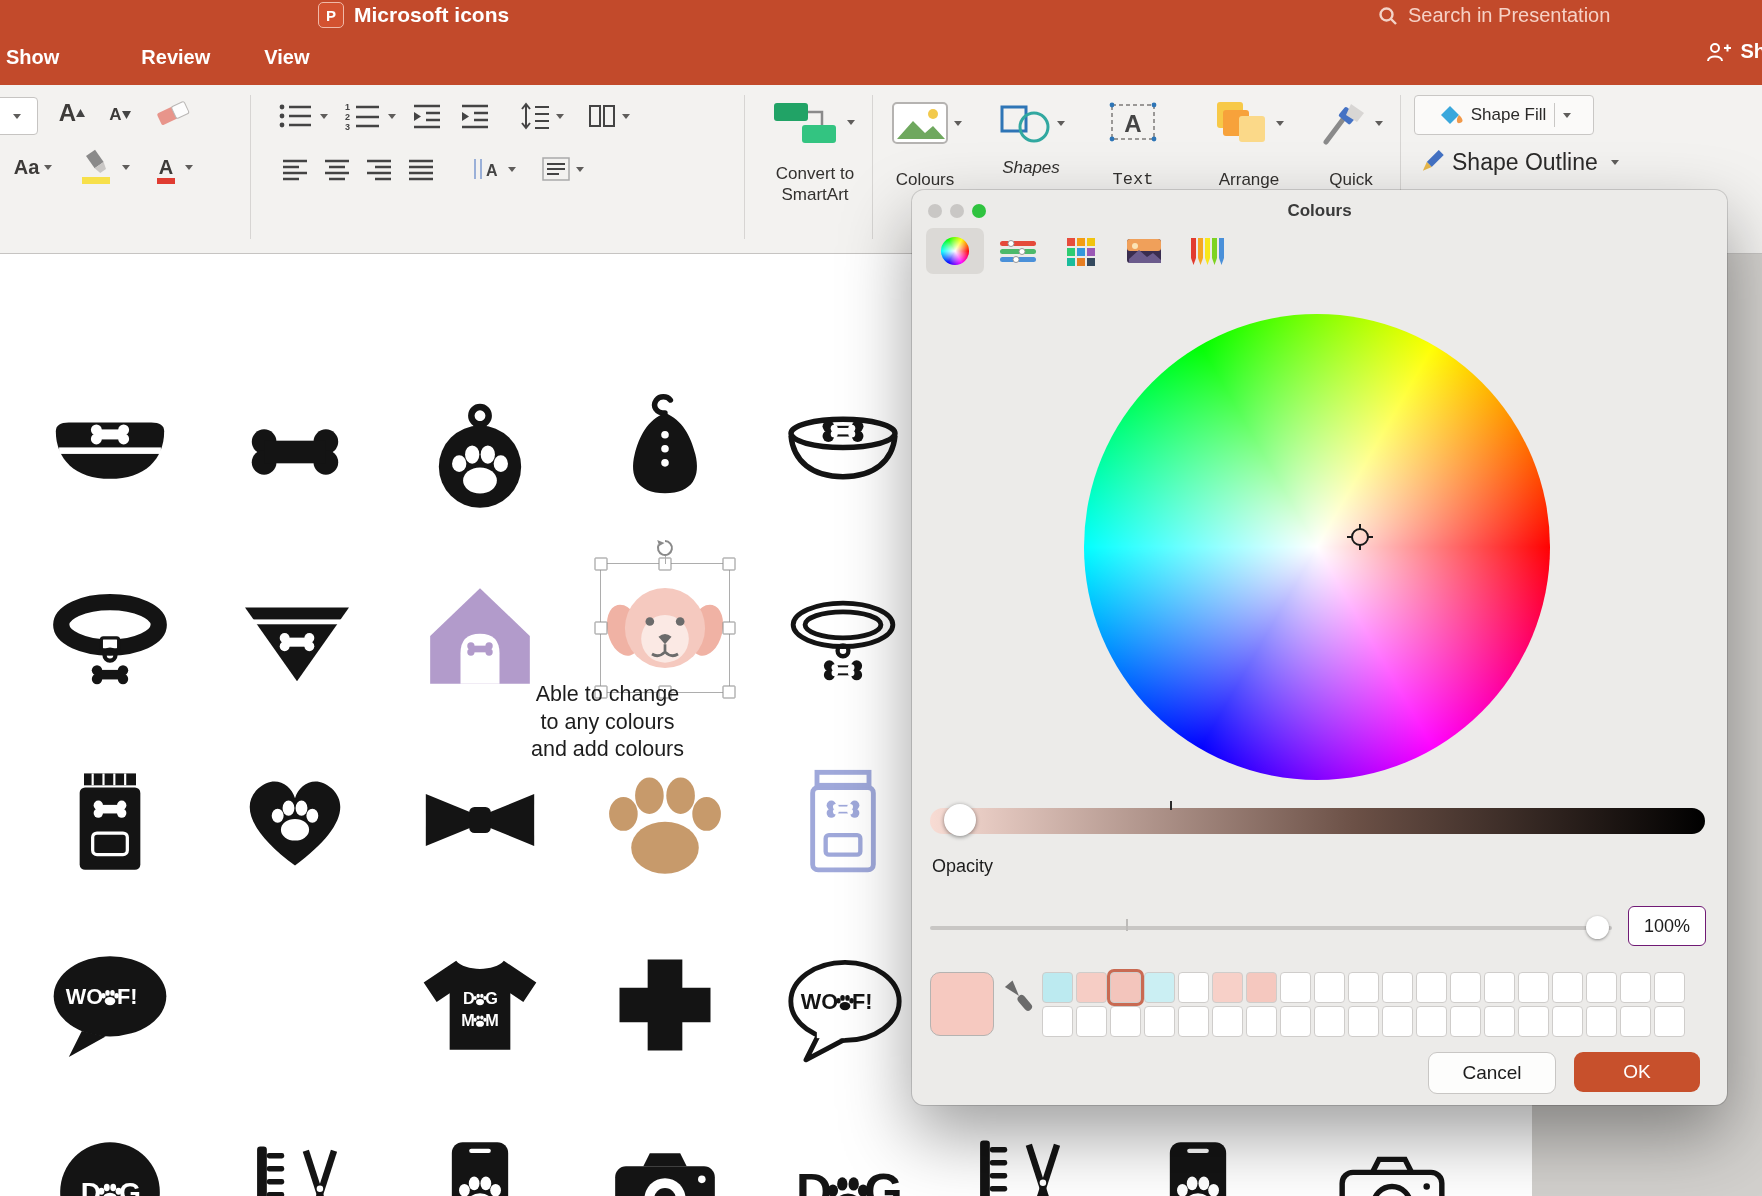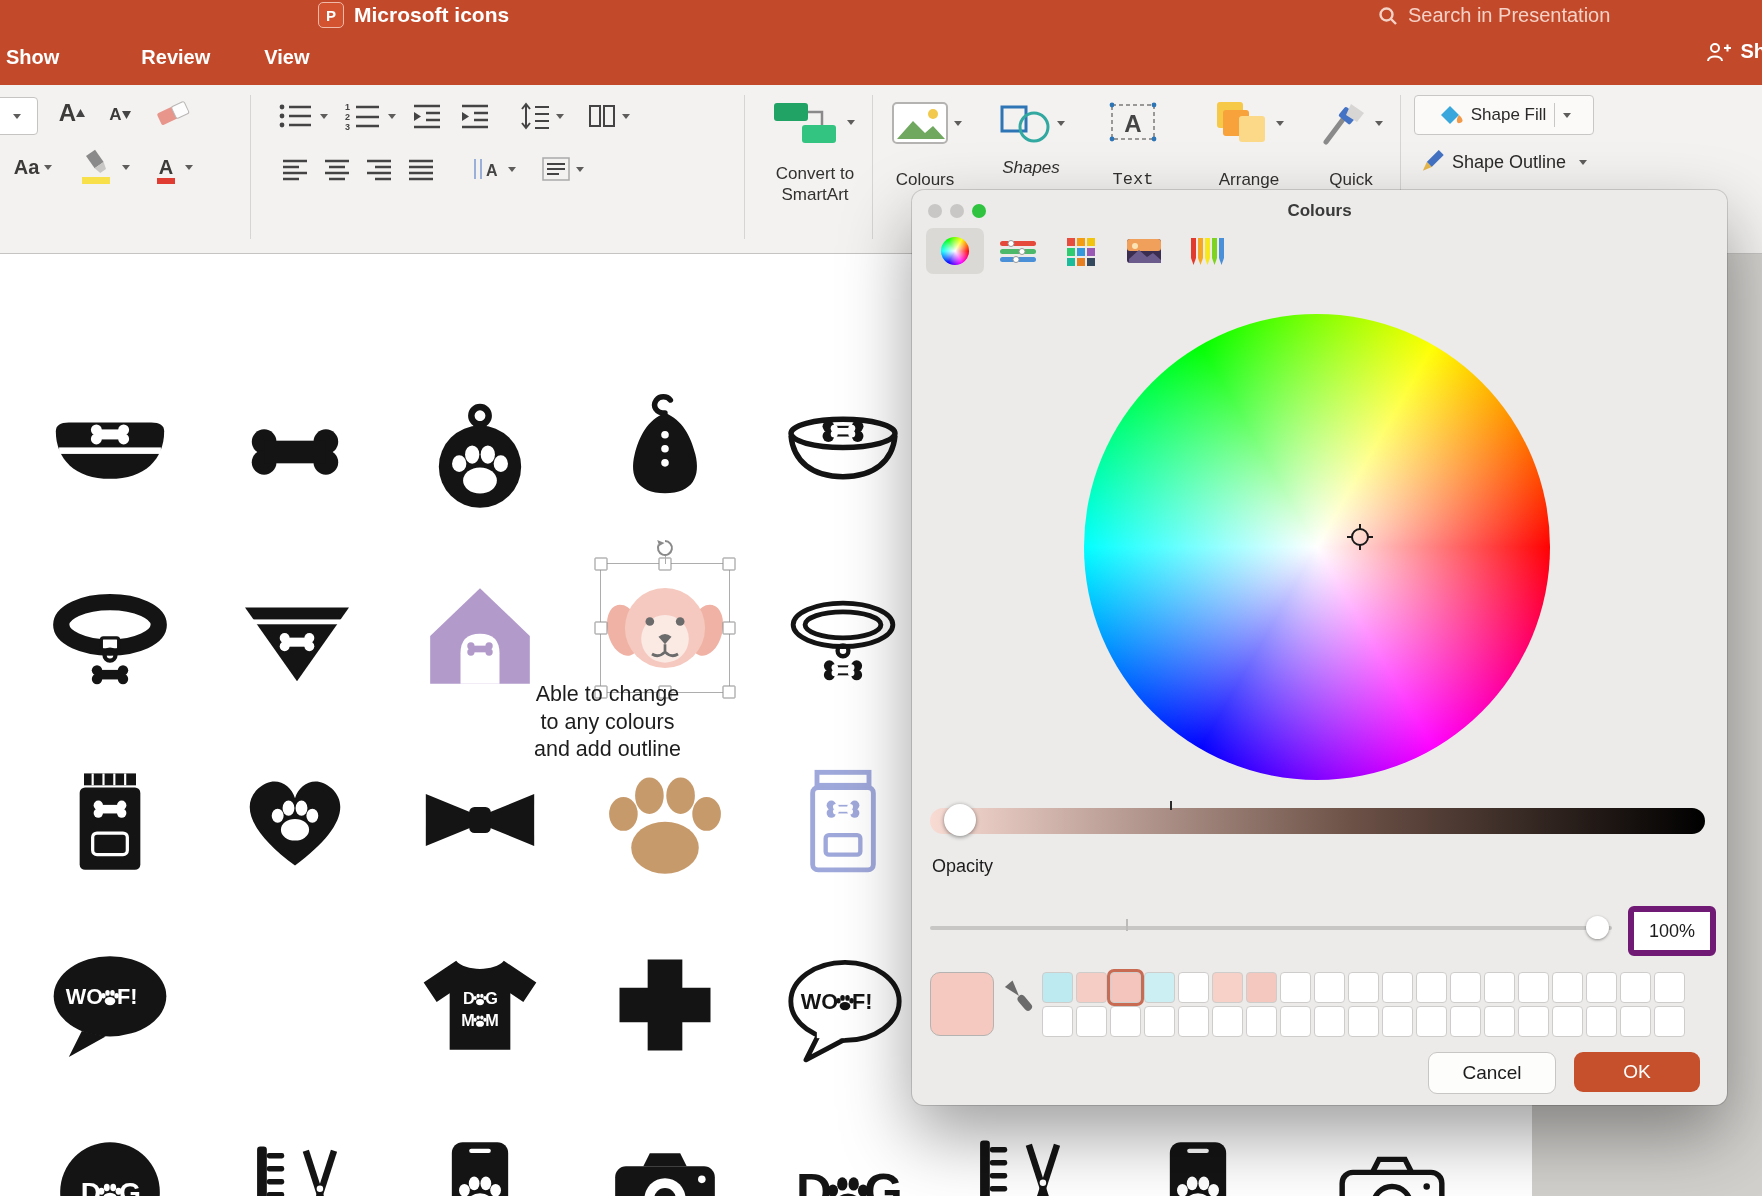--- a/index.html
+++ b/index.html
@@ -72,21 +72,21 @@
       background:linear-gradient(to right,#F8DCD4,#6b5046 55%,#000);}
   .bknob{position:absolute;left:32px;top:614px;width:32px;height:32px;border-radius:50%;background:#fff;
       box-shadow:0 1px 4px rgba(0,0,0,.45);}
   .btick{position:absolute;left:258px;top:611px;width:2px;height:9px;background:#2b2b2b;}
   .oplabel{position:absolute;left:20px;top:666px;font-size:18px;color:#1c1c1c;}
   .optrack{position:absolute;left:18px;top:736px;width:682px;height:4px;border-radius:2px;background:#C8C6C4;}
   .optick{position:absolute;left:214px;top:729px;width:2px;height:12px;background:#BDBBB9;}
   .opknob{position:absolute;left:674px;top:726px;width:23px;height:23px;border-radius:50%;background:#fff;
       box-shadow:0 1px 3px rgba(0,0,0,.4);}
   .opvalue{position:absolute;left:716px;top:716px;width:76px;height:38px;background:#fff;
-      border:6px solid #701a75;border-radius:6px;display:flex;align-items:center;justify-content:center;
+      border:1px solid #701a75;border-radius:6px;display:flex;align-items:center;justify-content:center;
       font-size:18px;color:#1c1c1c;}
   .well{position:absolute;left:18px;top:782px;width:62px;height:62px;border-radius:10px;
       border:1px solid #B5B3B1;}
   .dropper{position:absolute;left:92px;top:788px;}
   .swgrid{position:absolute;left:130px;top:782px;display:grid;
       grid-template-columns:repeat(19,31px);grid-auto-rows:31px;gap:3px;}
   .swatch{background:#fff;border:1px solid #CFCDCB;border-radius:4px;box-sizing:border-box;}
   .swatch.sel{box-shadow:0 0 0 3px #C96A52;}
   .dbtn{position:absolute;top:862px;width:126px;height:40px;border-radius:9px;display:flex;
       align-items:center;justify-content:center;font-size:19px;}
@@ -320,38 +320,38 @@
 
   <div class="rb fillbtn" style="left:1414px;top:10px;width:178px;height:38px;">
     <svg width="26" height="24">
         <path d="M4 12 L13 3 L22 12 L13 21 Z" fill="#3AA7DC"></path>
         <path d="M22 12 c4 4 5 7 1 8 c-4 1 -4 -4 -1 -8" fill="#F2994A"></path>
       </svg>
     <span>Shape Fill</span>
     <span style="width:1px;height:24px;background:#C9C7C5;"></span>
       <span class="caret" style="margin-left:0;"></span>
   </div>
-  <div class="rb" style="left:1414px;top:58px;width:210px;height:38px;gap:8px;font-size:18px;color:#2b2a29;justify-content:flex-start;padding-left:4px;">
+  <div class="rb" style="left:1414px;top:58px;width:210px;height:38px;gap:8px;font-size:23px;color:#2b2a29;justify-content:flex-start;padding-left:4px;">
     <svg width="26" height="24">
         <g transform="rotate(45 13 12)">
           <rect x="10" y="-2" width="7" height="17" fill="#4472C4"></rect>
           <path d="M10 15 L13.5 24 L17 15 Z" fill="#E8B84B"></path>
         </g>
       </svg>
     <span>Shape Outline</span>
     <span class="caret"></span>
   </div>
 </div>
 
 <div class="workspace">
   <div class="slide">
     <div class="caption">
       <span style="display:block;">Able to change</span>
       <span style="display:block;">to any colours</span>
-      <span style="display:block;">and add outline</span>
+      <span style="display:block;">and add colours</span>
     </div>
   <div class="picon" style="left: 45px; top: 137px;"><svg viewBox="0 0 120 120" width="130" height="130">
           <path d="M10 38 Q10 30 22 30 H98 Q110 30 110 38 C110 64 92 82 60 82 C28 82 10 64 10 38 Z" fill="#141414"></path>
           <rect x="13" y="53" width="94" height="6" fill="#fff"></rect>
           <g transform="translate(60 41) scale(0.42)" fill="#fff">
             <circle cx="-30" cy="-10" r="12"></circle>
             <circle cx="-30" cy="10" r="12"></circle>
             <circle cx="30" cy="-10" r="12"></circle>
             <circle cx="30" cy="10" r="12"></circle>
             <rect x="-30" y="-11" width="60" height="22"></rect>

